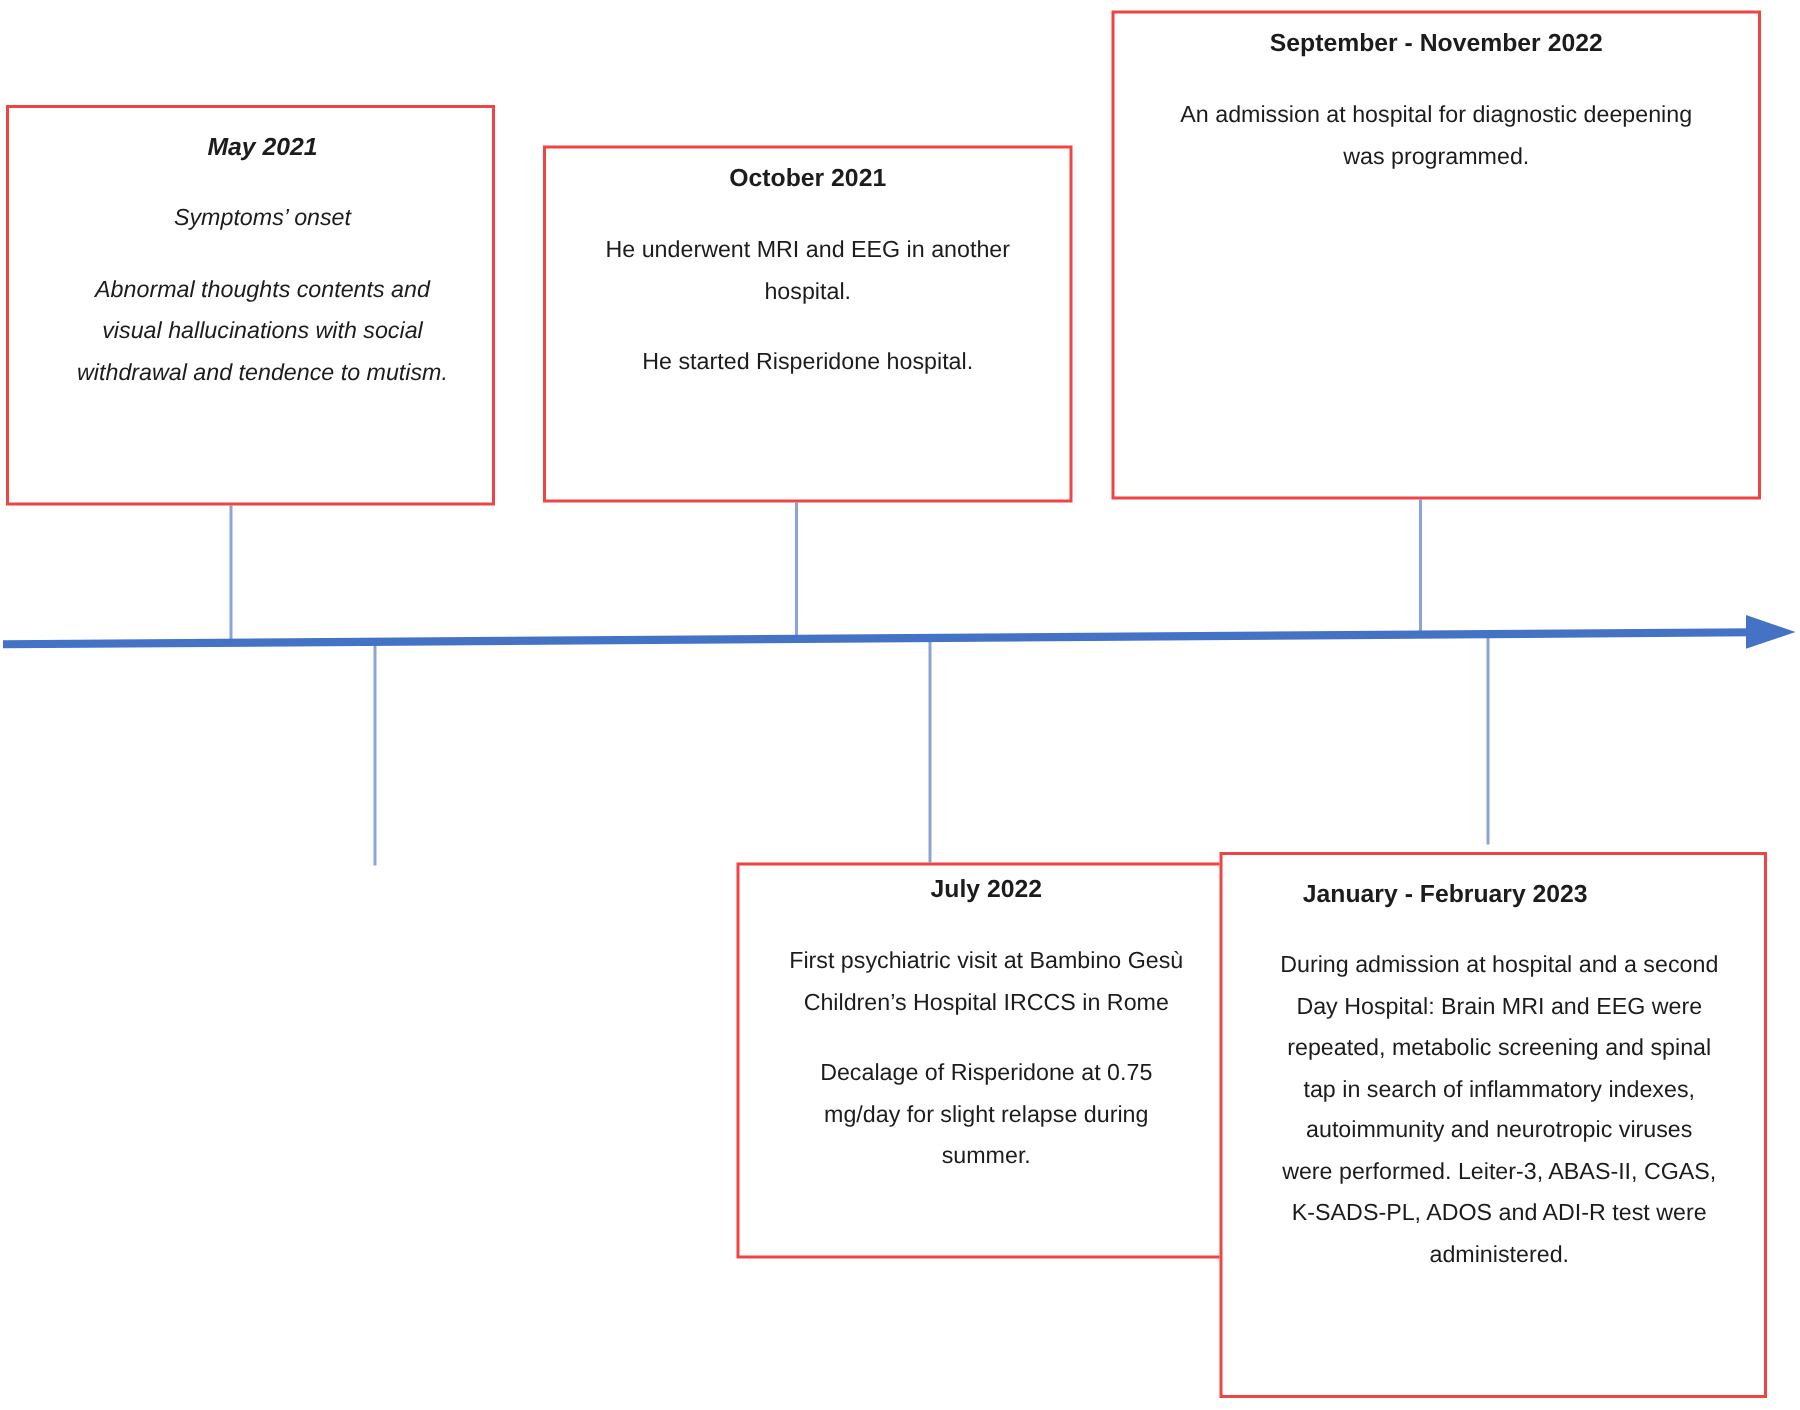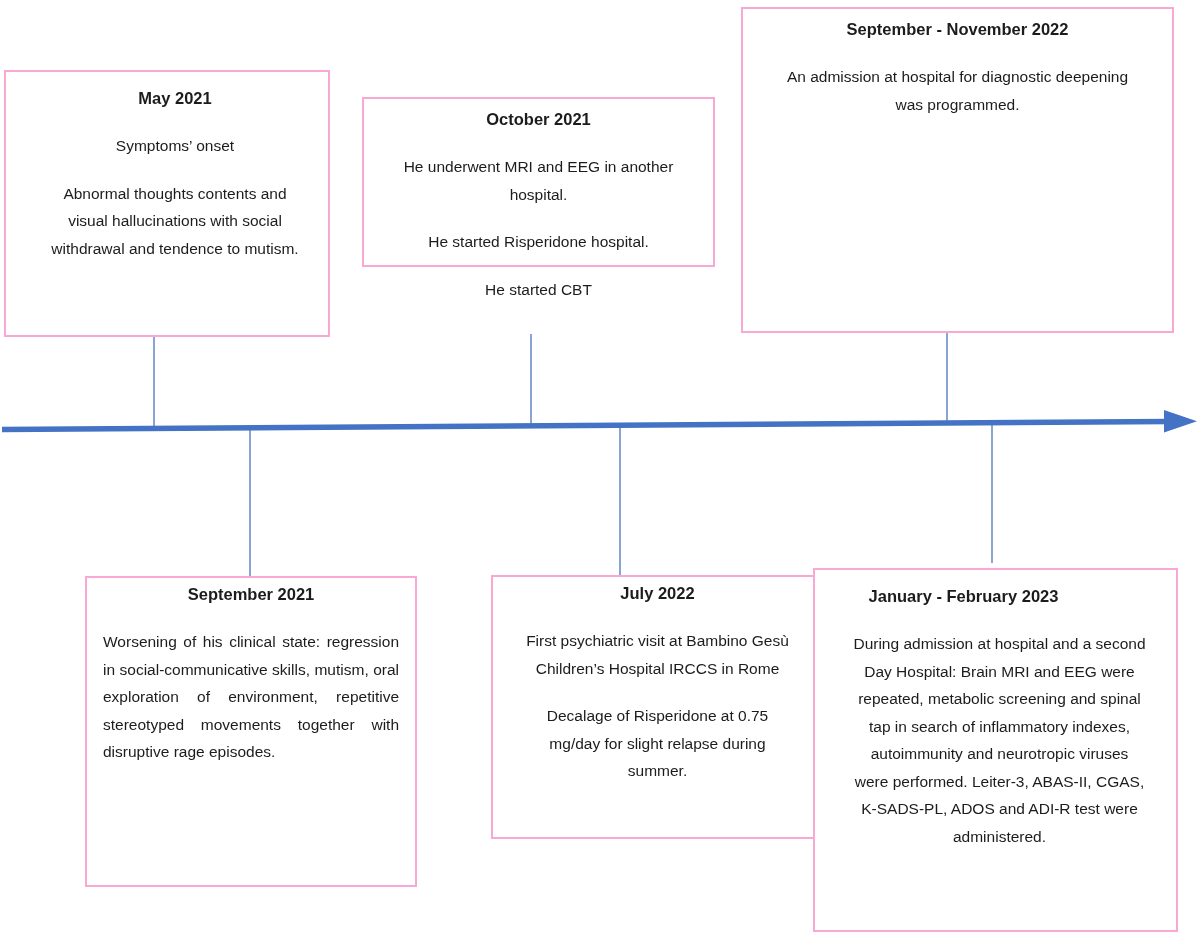--- a/index.html
+++ b/index.html
@@ -20,21 +20,21 @@
     position: absolute;
     left: 0;
     top: 0;
     width: 1200px;
     height: 940px;
   }
   .event-box {
     position: absolute;
     box-sizing: border-box;
     background: #ffffff;
-    border: 2px solid #f9a8d4;
+    border: 2px solid #ef4444;
     text-align: center;
     font-size: 15.5px;
     line-height: 27.5px;
     padding-top: 12px;
   }
   .event-title {
     font-weight: bold;
     font-size: 16.5px;
     line-height: 28px;
     margin: 0;
@@ -43,22 +43,22 @@
   .event-para {
     margin: 20px 0 0 0;
     white-space: pre-line;
   }
   .justify-body .event-para {
     white-space: normal;
     text-align: justify;
   }
   .title-shift { position: relative; left: -36px; }
 
-  .box1 { left: 4px;   top: 70px;  width: 326px; height: 267px; padding-left: 22px; padding-right: 6px; }
-  .box2 { left: 362px; top: 97px;  width: 353px; height: 170px; padding-left: 24px; padding-right: 24px; padding-top: 6px; }
+  .box1 { left: 4px;   top: 70px;  width: 326px; height: 267px; padding-left: 22px; padding-right: 6px; font-style: italic; }
+  .box2 { left: 362px; top: 97px;  width: 353px; height: 238px; padding-left: 24px; padding-right: 24px; padding-top: 6px; }
   .box3 { left: 741px; top: 7px;   width: 433px; height: 326px; padding-left: 18px; padding-right: 18px; padding-top: 6px; }
   .box4 { left: 85px;  top: 576px; width: 332px; height: 311px; padding-left: 16px; padding-right: 16px; padding-top: 2px; }
   .box5 { left: 454px; top: 575px; width: 333px; height: 264px; padding-left: 10px; padding-right: 10px; padding-top: 2px; margin-left: 37px; }
   .box6 { left: 813px; top: 568px; width: 365px; height: 364px; padding-left: 20px; padding-right: 12px; }
 </style>
 </head>
 <body>
 
 <div id="canvas">
 
@@ -81,33 +81,28 @@
     <p class="event-para">Abnormal thoughts contents and
 visual hallucinations with social
 withdrawal and tendence to mutism.</p>
   </div>
 
   <div class="event-box box2">
     <div class="event-title">October 2021</div>
     <p class="event-para">He underwent MRI and EEG in another
 hospital.</p>
     <p class="event-para">He started Risperidone hospital.</p>
-    <p class="event-para">He started CBT</p>
   </div>
 
   <div class="event-box box3">
     <div class="event-title">September - November 2022</div>
     <p class="event-para">An admission at hospital for diagnostic deepening
 was programmed.</p>
   </div>
 
-  <div class="event-box box4 justify-body">
-    <div class="event-title">September 2021</div>
-    <p class="event-para">Worsening of his clinical state: regression in social-communicative skills, mutism, oral exploration of environment, repetitive stereotyped movements together with disruptive rage episodes.</p>
-  </div>
 
   <div class="event-box box5">
     <div class="event-title">July 2022</div>
     <p class="event-para">First psychiatric visit at Bambino Gesù
 Children’s Hospital IRCCS in Rome</p>
     <p class="event-para">Decalage of Risperidone at 0.75
 mg/day for slight relapse during
 summer.</p>
   </div>
 

